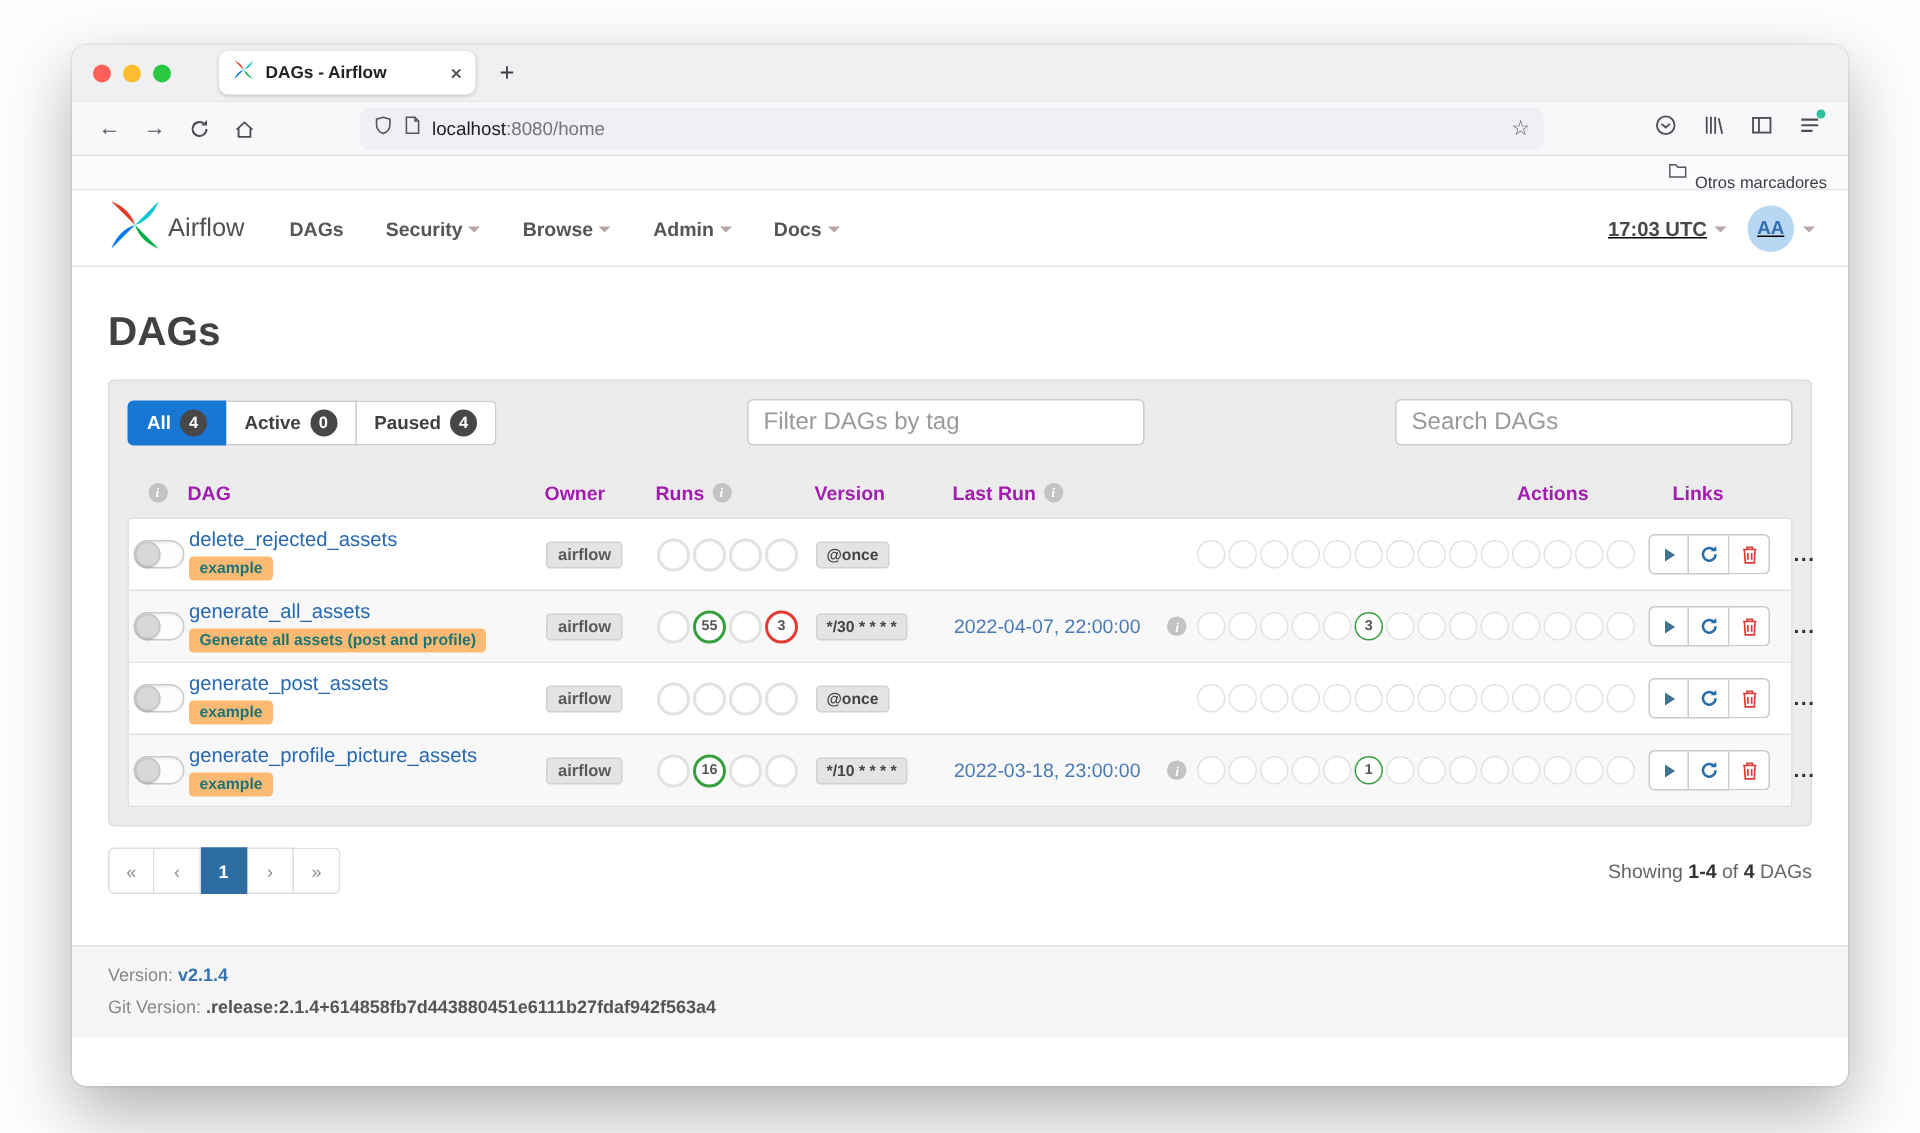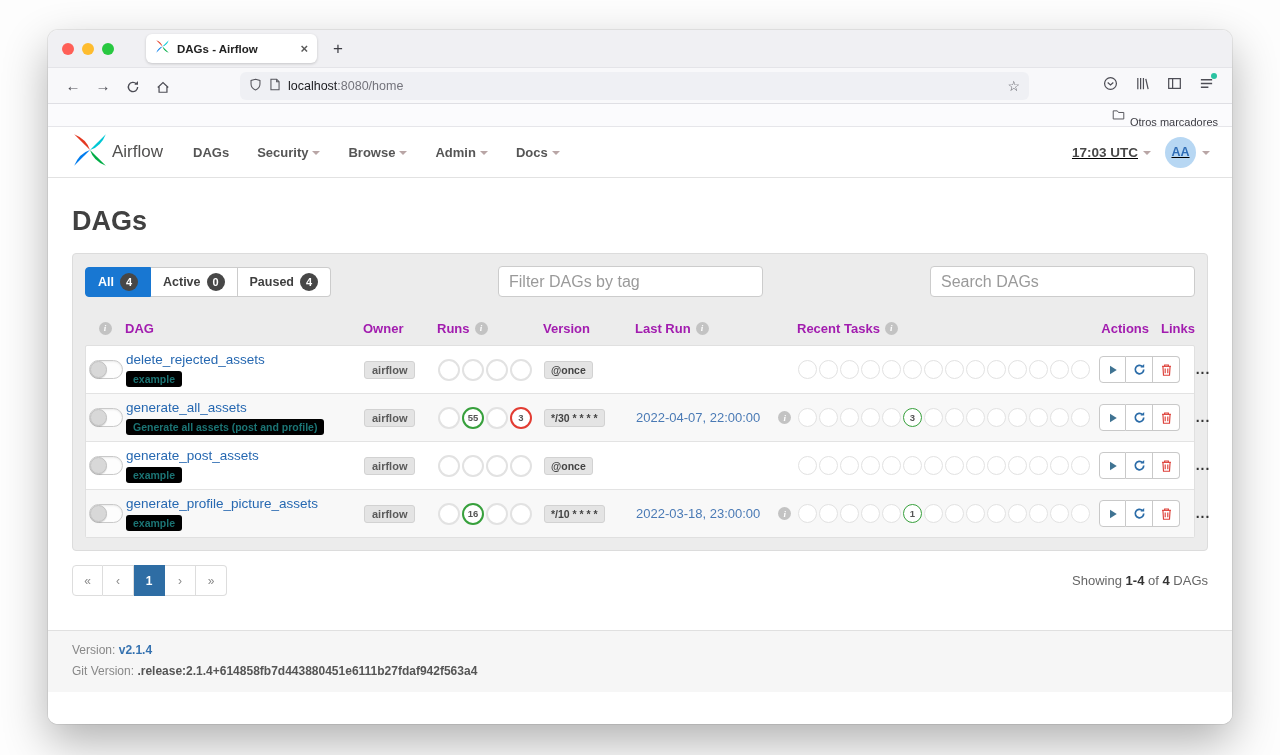--- a/index.html
+++ b/index.html
@@ -90,21 +90,21 @@
   .trow:first-child { border-top:none; }
   .trow.alt { background:#f8f8f8; }
   .cell { display:flex; align-items:center; }
   .cell-toggle { justify-content:center; }
   .toggle { width:34px; height:19px; border-radius:10px; background:#fdfdfd; border:1px solid #c9c9c9;
     position:relative; cursor:pointer; box-shadow:inset 0 1px 2px rgba(0,0,0,.08); }
   .knob { position:absolute; left:0; top:0; width:17px; height:17px; border-radius:50%;
     background:#d8d8d8; border:1px solid #c2c2c2; box-shadow:0 1px 1px rgba(0,0,0,.15); }
   .cell-dag { flex-direction:column; align-items:flex-start; justify-content:center; padding:6px 0; gap:4px; }
   .dag-name { font-size:13.5px; font-weight:normal; color:#2668b1; text-decoration:none; cursor:pointer; }
-  .tag-badge { background:#000000; color:#1b7474; font-size:10.5px; font-weight:bold;
+  .tag-badge { background:#fdba74; color:#1b7474; font-size:10.5px; font-weight:bold;
     padding:2px 7px; border-radius:3px; cursor:pointer; }
   .owner-badge { background:#e4e4e4; border:1px solid #d2d2d2; color:#5a5a5a; font-size:11px;
     font-weight:bold; padding:2px 7px; border-radius:3px; }
   .circles { display:flex; gap:2px;font-weight:bold; }
   .circ { width:22px; height:22px; border-radius:50%; background:#fff; border:2px solid #e2e2e2;
     display:flex; align-items:center; justify-content:center; font-size:9.5px; color:#555; flex:none; }
   .circ.sm { width:19px; height:19px; border-width:1.5px; }
   .circ.success { border-color:#37a03c; }
   .circ.failed { border-color:#e23c32; }
   .schedule-badge { background:#e4e4e4; border:1px solid #d2d2d2; color:#444; font-size:10.5px;
@@ -317,24 +317,20 @@
               <span>Runs</span>
               <span class="info-icon"></span>
             </div>
           <div class="th">
               <span>Version</span>
             </div>
           <div class="th">
               <span>Last Run</span>
               <span class="info-icon"></span>
             </div>
-          <div class="th">
-              <span>Recent Tasks</span>
-              <span class="info-icon"></span>
-            </div>
           <div class="th right">
               <span>Actions</span>
             </div>
           <div class="th right">
               <span>Links</span>
             </div>
         </div>
 
         <div class="tbody">
             <div class="tgrid trow">

